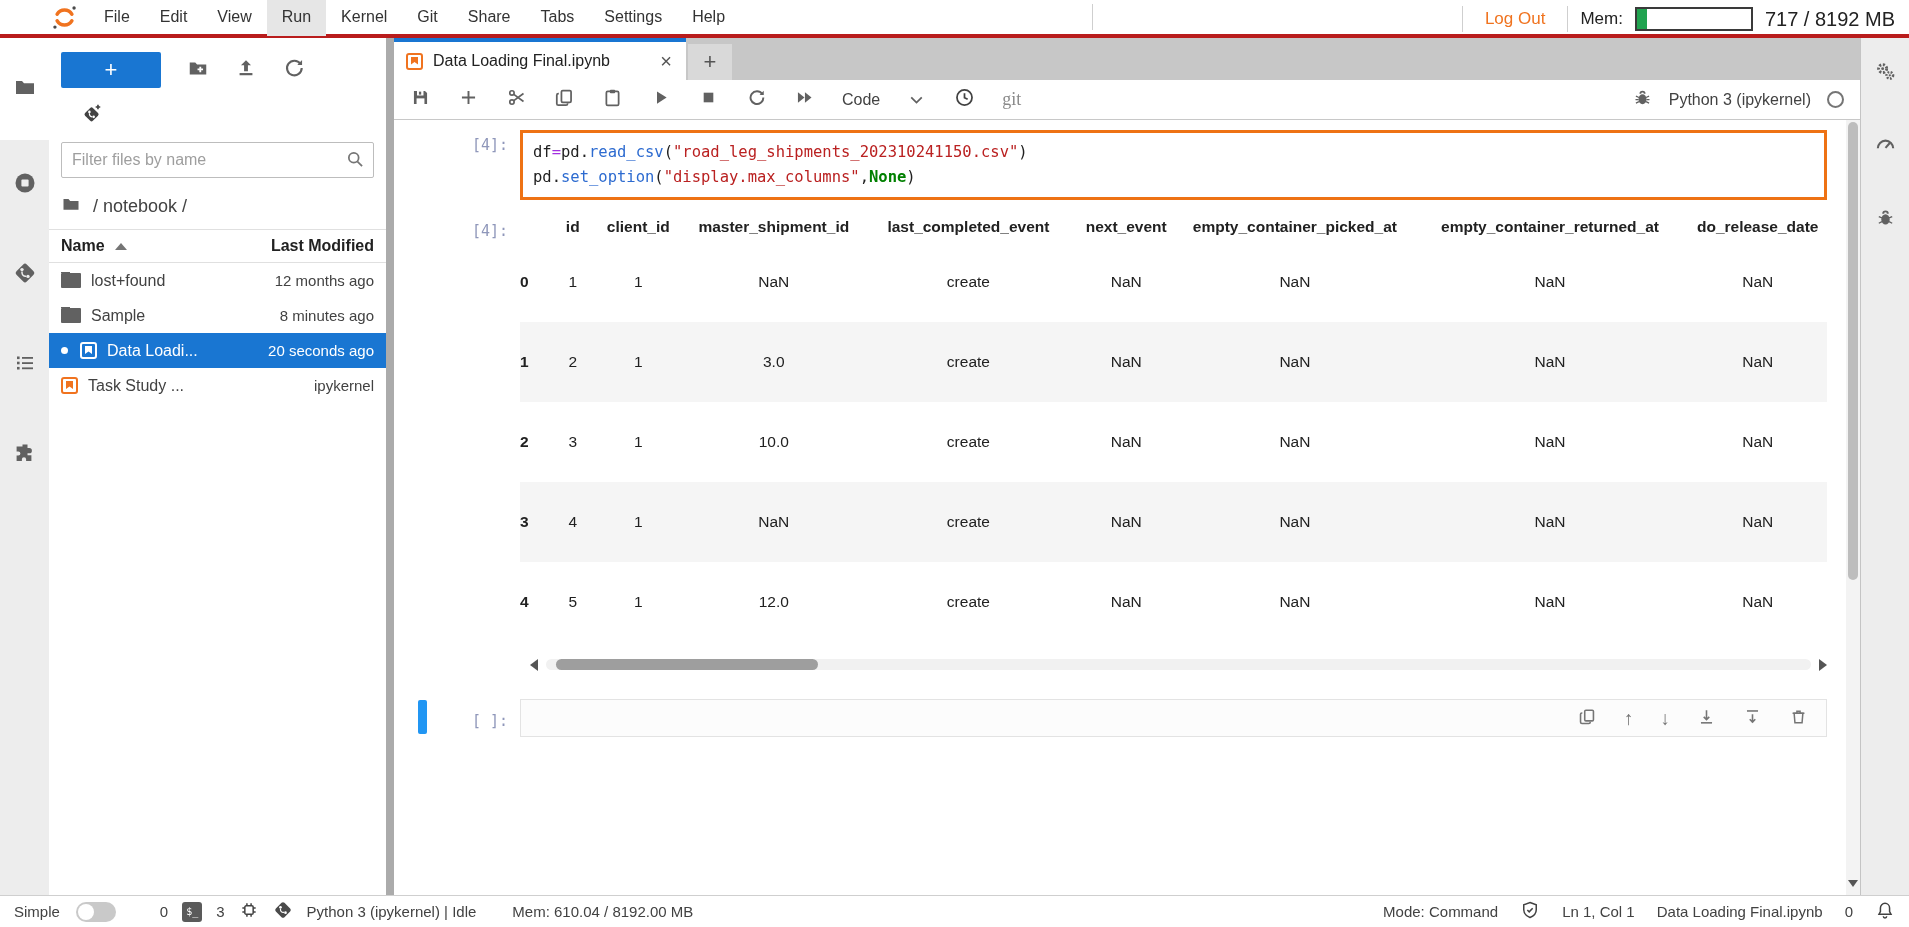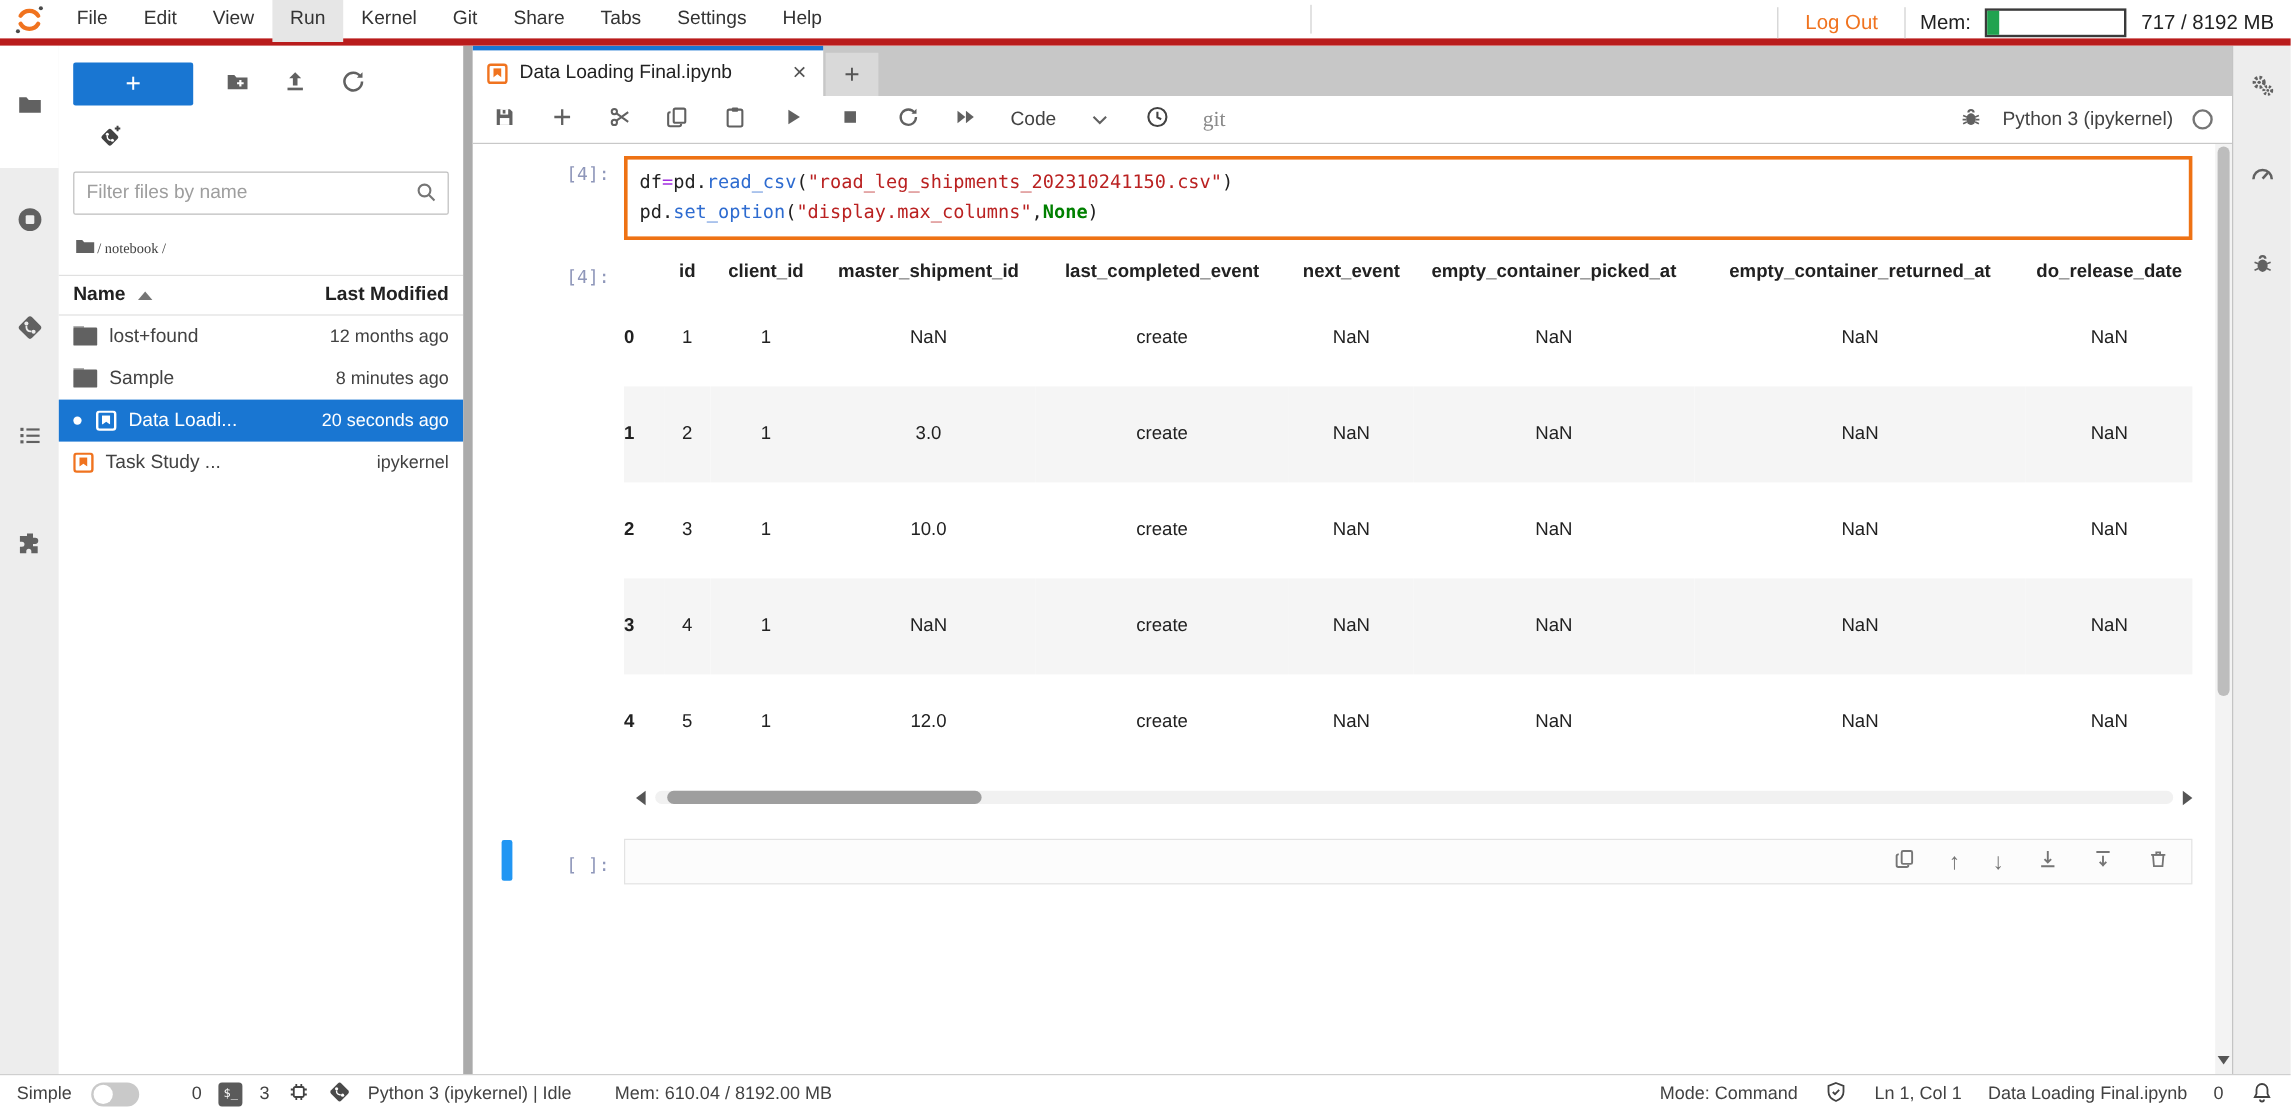--- a/index.html
+++ b/index.html
@@ -1,52 +1,52 @@
 <!DOCTYPE html>
 <html><head>
 <meta charset="utf-8">
 <style>
   * { margin:0; padding:0; box-sizing:border-box; }
   html,body { width:1909px; height:927px; overflow:hidden; background:#fff;
     font-family:"Liberation Sans", sans-serif; color:#333; }
 
   
-  .topbar { position:relative; height:38px; background:#fff; border-bottom:6px solid #b91c1c;
-    display:flex; align-items:center; }
+  .topbar { position:relative; height:38px; background:#fff; border-bottom:4px solid #b91c1c;
+    display:flex; align-items:center;padding-left:40px; }
   .logo { width:49px; display:flex; justify-content:center; align-items:center; }
   .menu-item { font-size:16px; padding:0 15px; height:38px; line-height:38px; color:#333; cursor:default; }
   .menu-item.active { background:#e6e6e6; }
   .top-divider { position:absolute; top:4px; bottom:4px; width:1px; background:#cfcfcf; }
   .top-right { position:absolute; right:14px; top:0; height:38px; display:flex; align-items:center; gap:12px; }
   .logout { color:#f0731f; font-size:17px; padding:0 10px; }
   .sep { width:1px; height:26px; background:#cfcfcf; }
   .mem-label { font-size:17px; color:#222; }
   .mem-bar { width:118px; height:24px; border:2px solid #3a3a3a; background:#fff; position:relative; }
   .mem-fill { position:absolute; left:0; top:0; bottom:0; background:#21a350; }
-  .mem-text { font-size:17px; color:#222; }
+  .mem-text { font-size:20px; color:#222; }
 
   
   .main { display:flex; height:857px; }
   .activity-bar { width:49px; background:#ededed; display:flex; flex-direction:column; align-items:center; }
   .activity-slot { width:49px; height:90px; display:flex; align-items:center; justify-content:center; }
   .activity-slot.active { background:#fff; height:102px; }
   .activity-bar svg { width:24px; height:24px; }
 
   .sidebar { width:337px; background:#fff; display:flex; flex-direction:column; }
   .fb-toolbar { display:flex; align-items:center; gap:26px; padding:14px 12px 6px 12px; }
   .new-btn { width:100px; height:36px; background:#1976d2; border:none; border-radius:2px;
     color:#fff; font-size:22px; line-height:34px; cursor:pointer; }
   .fb-toolbar svg, .git-init-row svg { width:22px; height:22px; }
   .git-init-row { padding:8px 0 4px 32px; }
   .filter-wrap { margin:10px 12px 6px 12px; position:relative; }
   .filter-input { width:100%; height:36px; border:1px solid #bdbdbd; border-radius:2px;
     font-size:16px; padding:0 34px 0 10px; color:#333; font-family:"Liberation Sans",sans-serif; }
   .filter-input::placeholder { color:#9e9e9e; }
   .filter-search { position:absolute; right:8px; top:7px; }
-  .breadcrumb { display:flex; align-items:center; gap:0; padding:10px 12px; font-size:12px; color:#424242;font-family:Liberation Serif, serif; }
+  .breadcrumb { display:flex; align-items:center; gap:12px; padding:10px 12px; font-size:18px; color:#424242; }
   .breadcrumb svg { width:20px; height:20px; }
   .fb-header { display:flex; align-items:center; border-top:1px solid #e0e0e0; border-bottom:1px solid #e0e0e0;
     padding:7px 12px; font-size:16px; font-weight:bold; color:#212121; }
   .fb-header .col-name { flex:1; display:flex; align-items:center; gap:10px; }
   .caret-up { width:0; height:0; border-left:6px solid transparent; border-right:6px solid transparent;
     border-bottom:7px solid #757575; display:inline-block; }
   .col-mod { width:158px; text-align:right; }
   .file-row { display:flex; align-items:center; padding:7px 12px; font-size:16px; color:#424242; height:35px; }
   .file-row .fname { flex:1; display:flex; align-items:center; gap:10px; white-space:nowrap; overflow:hidden; }
   .file-row .fmod { width:158px; text-align:right; font-size:15px; }

